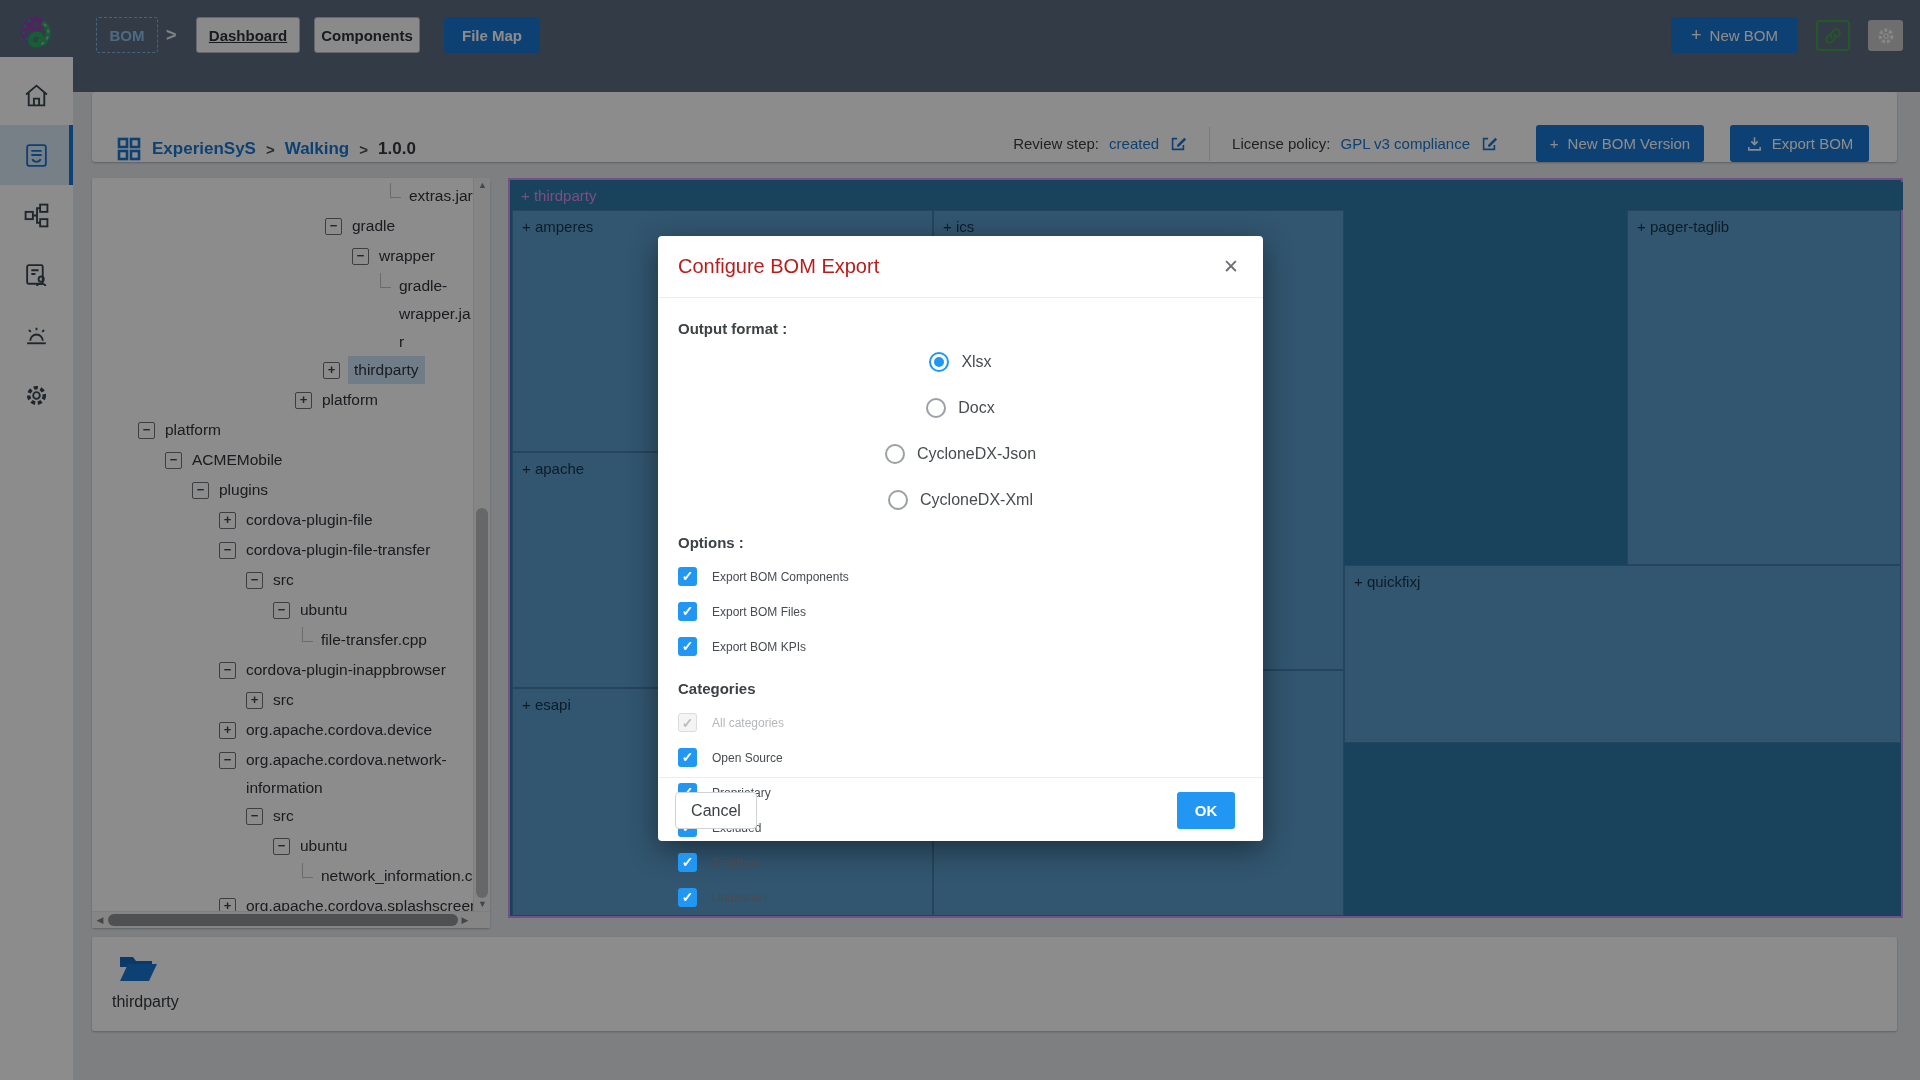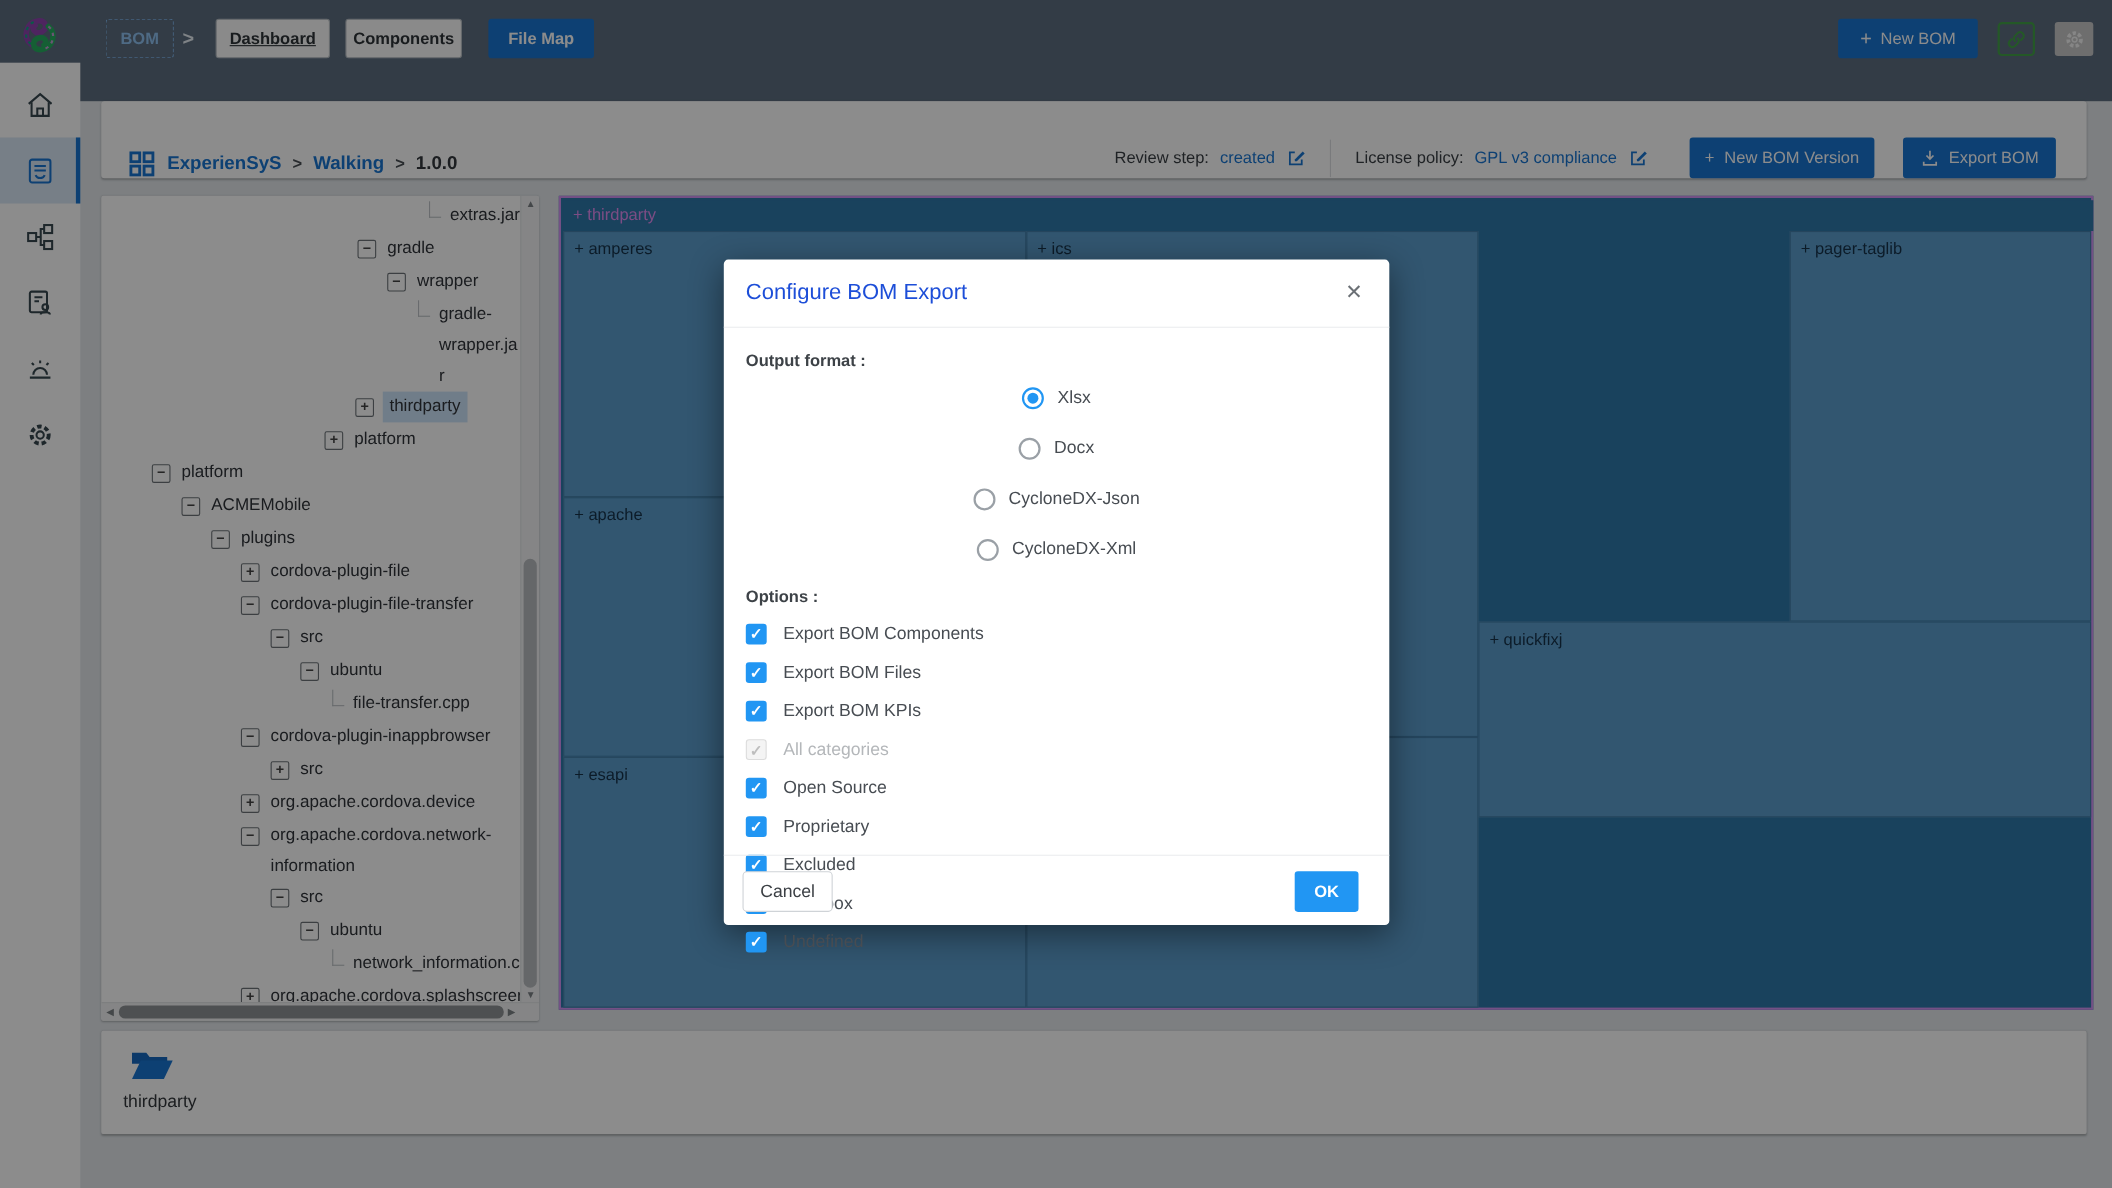--- a/index.html
+++ b/index.html
@@ -71,35 +71,35 @@
 
   
   .bottombar { position:absolute; left:92px; top:937px; width:1805px; height:94px; background:#fff; border-radius:2px; box-shadow:0 1px 2px rgba(0,0,0,.25); }
   .bfolder { position:absolute; left:26px; top:14px; width:40px; height:34px; cursor:pointer; }
   .bfolder-label { position:absolute; left:20px; top:56px; font-size:16px; color:#34383c; }
 
   
   .backdrop { position:absolute; inset:0; background:rgba(0,0,0,0.45); z-index:40; }
   .modal { position:absolute; left:658px; top:236px; width:605px; height:605px; background:#fff; border-radius:4px; box-shadow:0 8px 30px rgba(0,0,0,.45); z-index:50; }
   .m-header { position:relative; height:62px; border-bottom:1px solid #ebedef; display:flex; align-items:center; }
-  .m-title { margin-left:20px; font-size:20px; color:#1d4ed8; font-weight:500; }
+  .m-title { margin-left:20px; font-size:20px; color:#b91c1c; font-weight:500; }
   .m-close { position:absolute; right:20px; top:19px; width:24px; height:24px; color:#6b7075; font-size:19px; line-height:24px; text-align:center; cursor:pointer; }
   .m-body { padding:22px 20px 0 20px; }
   .sec-label { font-size:15px; font-weight:bold; color:#3d4247; }
   .radio-row { display:flex; align-items:center; gap:26px; margin-top:15px;flex-direction:column; }
   .radio { display:flex; align-items:center; gap:12px; cursor:pointer; }
   .rdot { width:20px; height:20px; border-radius:50%; border:2px solid #9aa0a6; position:relative; background:#fff; }
   .radio.selected .rdot { border-color:#2196f3; }
   .radio.selected .rdot::after { content:""; position:absolute; left:3px; top:3px; width:10px; height:10px; border-radius:50%; background:#2196f3; }
   .radio .rlabel { font-size:16px; color:#474c52; }
   .sec-options { margin-top:24px; }
   .cbrow { display:flex; align-items:center; gap:15px; margin-top:16px; height:19px; cursor:pointer; }
   .cbrow + .cbrow { margin-top:16px; }
   .cbox { width:19px; height:19px; border-radius:3px; background:#2196f3; color:#fff; font-size:14px; font-weight:bold; line-height:19px; text-align:center; }
-  .cbrow .clabel { font-size:16px; color:#474c52;text-align:center; }
+  .cbrow .clabel { font-size:12px; color:#474c52;text-align:center; }
   .cbrow.disabled .cbox { background:#f4f4f4; border:1px solid #dcdcdc; color:#bdbdbd; }
   .cbrow.disabled .clabel { color:#b4b7ba; }
   .sec-categories { margin-top:24px; }
   .m-footer { position:absolute; left:0; bottom:0; width:100%; height:64px; border-top:1px solid #ebedef; }
   .btn-cancel { position:absolute; left:17px; top:14px; width:82px; height:37px; background:#fff; border:1px solid #cfd3d7; border-radius:4px; font-size:16px; color:#3c4045; display:flex; align-items:center; justify-content:center; cursor:pointer; }
   .btn-ok { position:absolute; right:28px; top:14px; width:58px; height:37px; background:#2196f3; border-radius:3px; font-size:15px; font-weight:bold; color:#fff; display:flex; align-items:center; justify-content:center; cursor:pointer; }
 </style>
 </head>
 <body>
 
@@ -388,20 +388,21 @@
       </div>
     <div class="cbrow">
         <span class="cbox">✓</span>
         <span class="clabel">Export BOM Files</span>
       </div>
     <div class="cbrow">
         <span class="cbox">✓</span>
         <span class="clabel">Export BOM KPIs</span>
       </div>
 
+    <div class="sec-label sec-categories">Categories</div>
     <div class="cbrow disabled">
         <span class="cbox">✓</span>
         <span class="clabel">All categories</span>
       </div>
     <div class="cbrow">
         <span class="cbox">✓</span>
         <span class="clabel">Open Source</span>
       </div>
     <div class="cbrow">
         <span class="cbox">✓</span>

